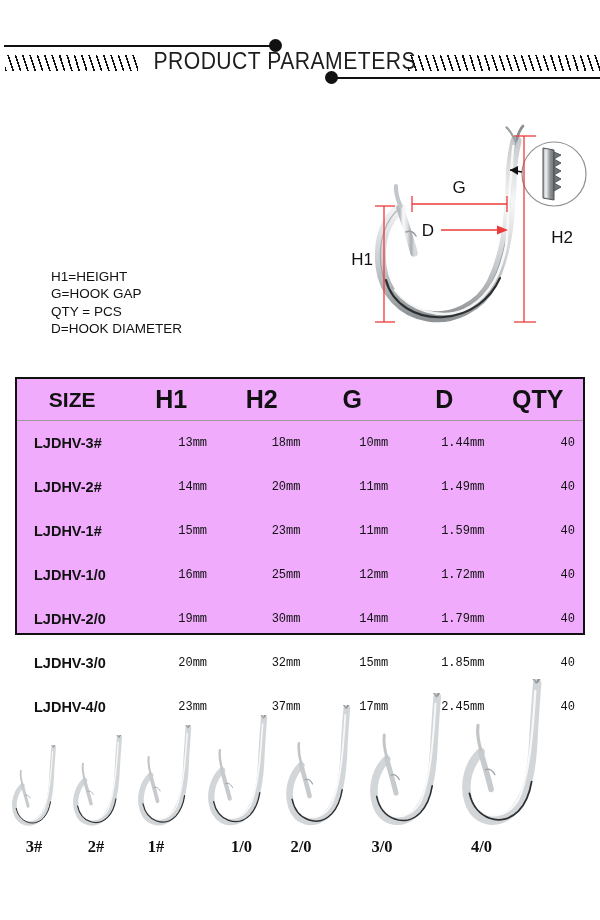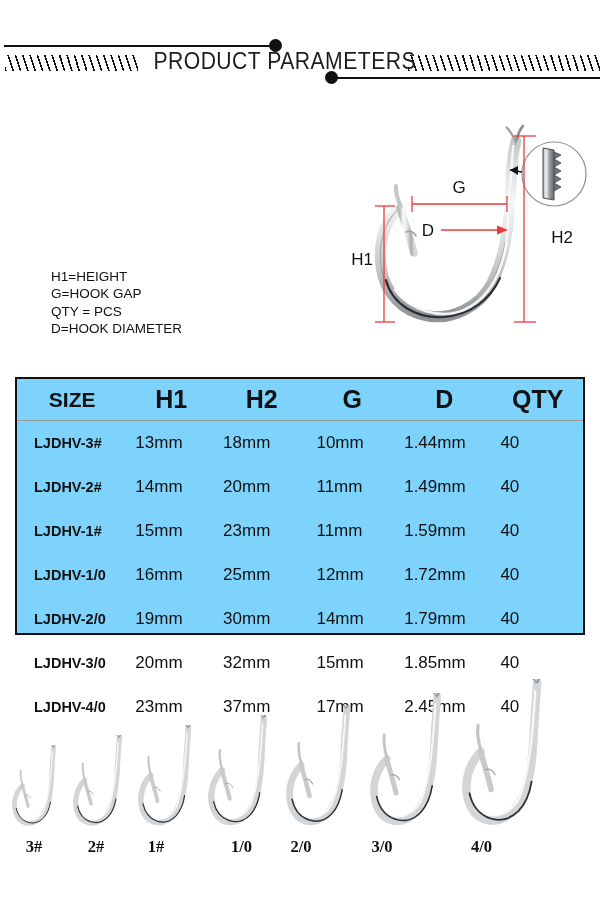--- a/index.html
+++ b/index.html
@@ -43,41 +43,41 @@
   #diagram{position:absolute;left:340px;top:120px;width:260px;height:220px;}
   #diagram svg{display:block;}
 
   
   #legend{position:absolute;left:15px;top:268px;width:230px;margin-left:36px;}
   #legend div{font-size:13.5px;line-height:17.4px;color:#111;white-space:nowrap;}
 
   
   #spec-table{
     position:absolute;left:15px;top:377px;width:570px;height:258px;
-    border:2px solid #111;box-sizing:border-box;background:#7dd3fc;
+    border:2px solid #111;box-sizing:border-box;background:#f0abfc;
   }
   #spec-table table{
     width:100%;height:100%;border-collapse:collapse;table-layout:fixed;
   }
   #spec-table thead th{
     height:41px;font-weight:bold;color:#111;
     border-bottom:1.5px solid #9a9a9a;
     vertical-align:middle;padding:0;
   }
   #spec-table thead th.c-size{font-size:21px;}
   #spec-table thead th.c-h1,
   #spec-table thead th.c-h2,
   #spec-table thead th.c-g,
   #spec-table thead th.c-d,
   #spec-table thead th.c-qty{font-size:25px;}
   #spec-table tbody td{
     height:28px;padding:8px;vertical-align:middle;color:#111;
   }
   #spec-table tbody td.c-size{font-size:14.5px;font-weight:bold;text-align:left;padding-left:17px;}
-  #spec-table tbody td.val{font-size:17px;text-align:left;}
+  #spec-table tbody td.val{font-size:12px;text-align:right;font-family:Liberation Mono, monospace;}
   col.w-size{width:19.5%;}
   col.w-h1{width:15.5%;}
   col.w-h2{width:16.5%;}
   col.w-g{width:15.5%;}
   col.w-d{width:17%;}
   col.w-qty{width:16%;}
 
   
   #gallery{position:absolute;left:0;top:688px;width:600px;height:175px;}
   .hook-cell{position:absolute;bottom:36px;}

